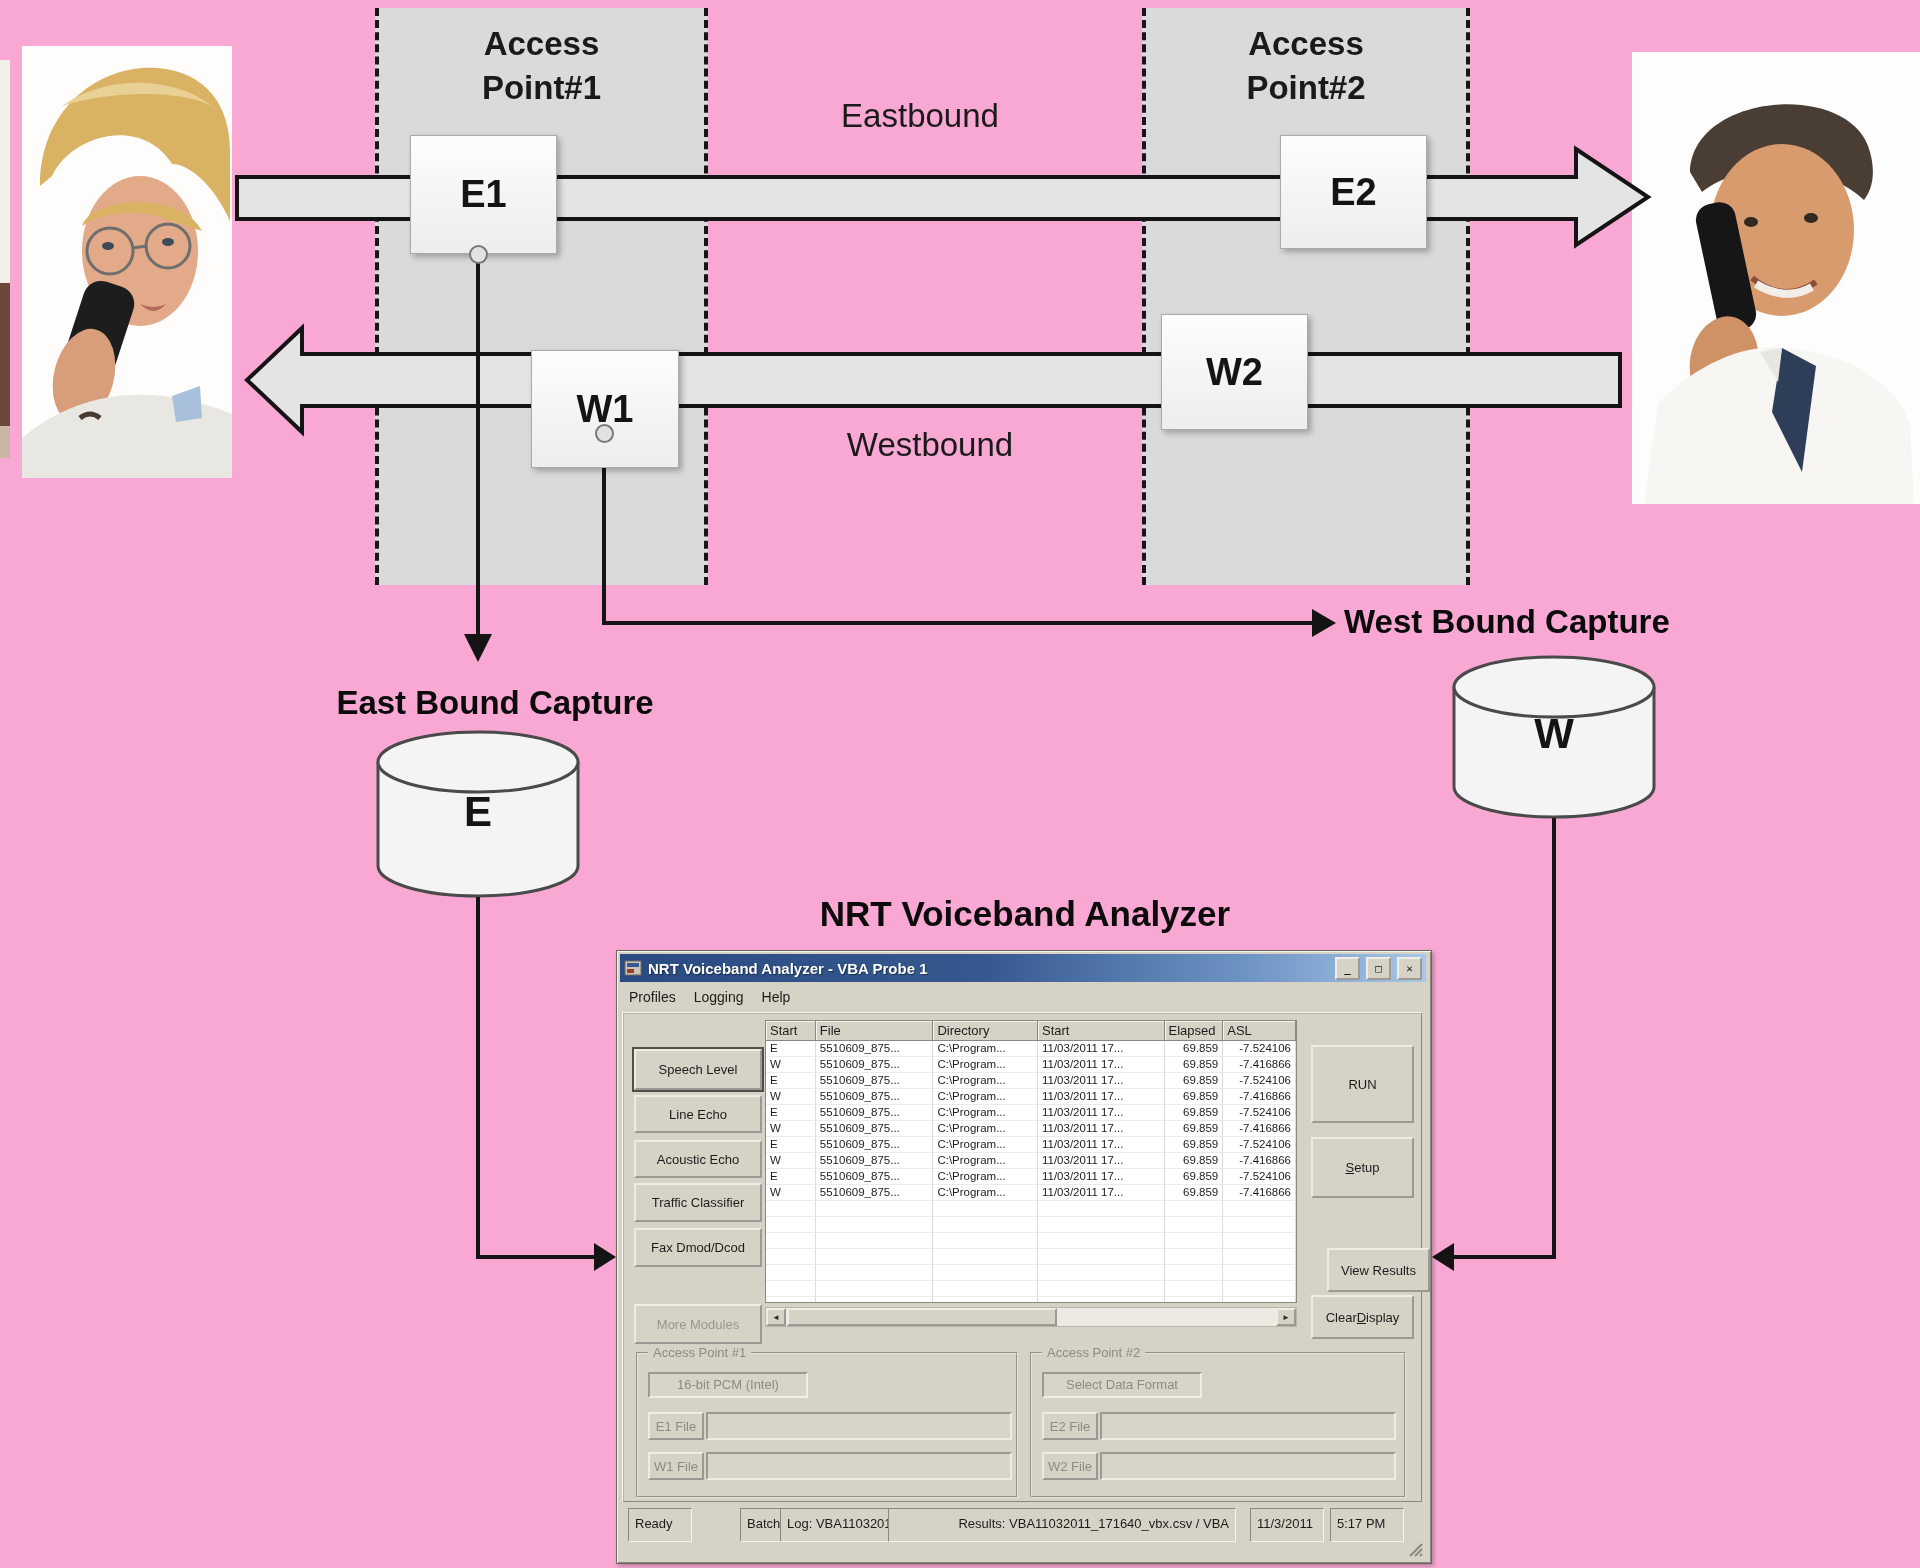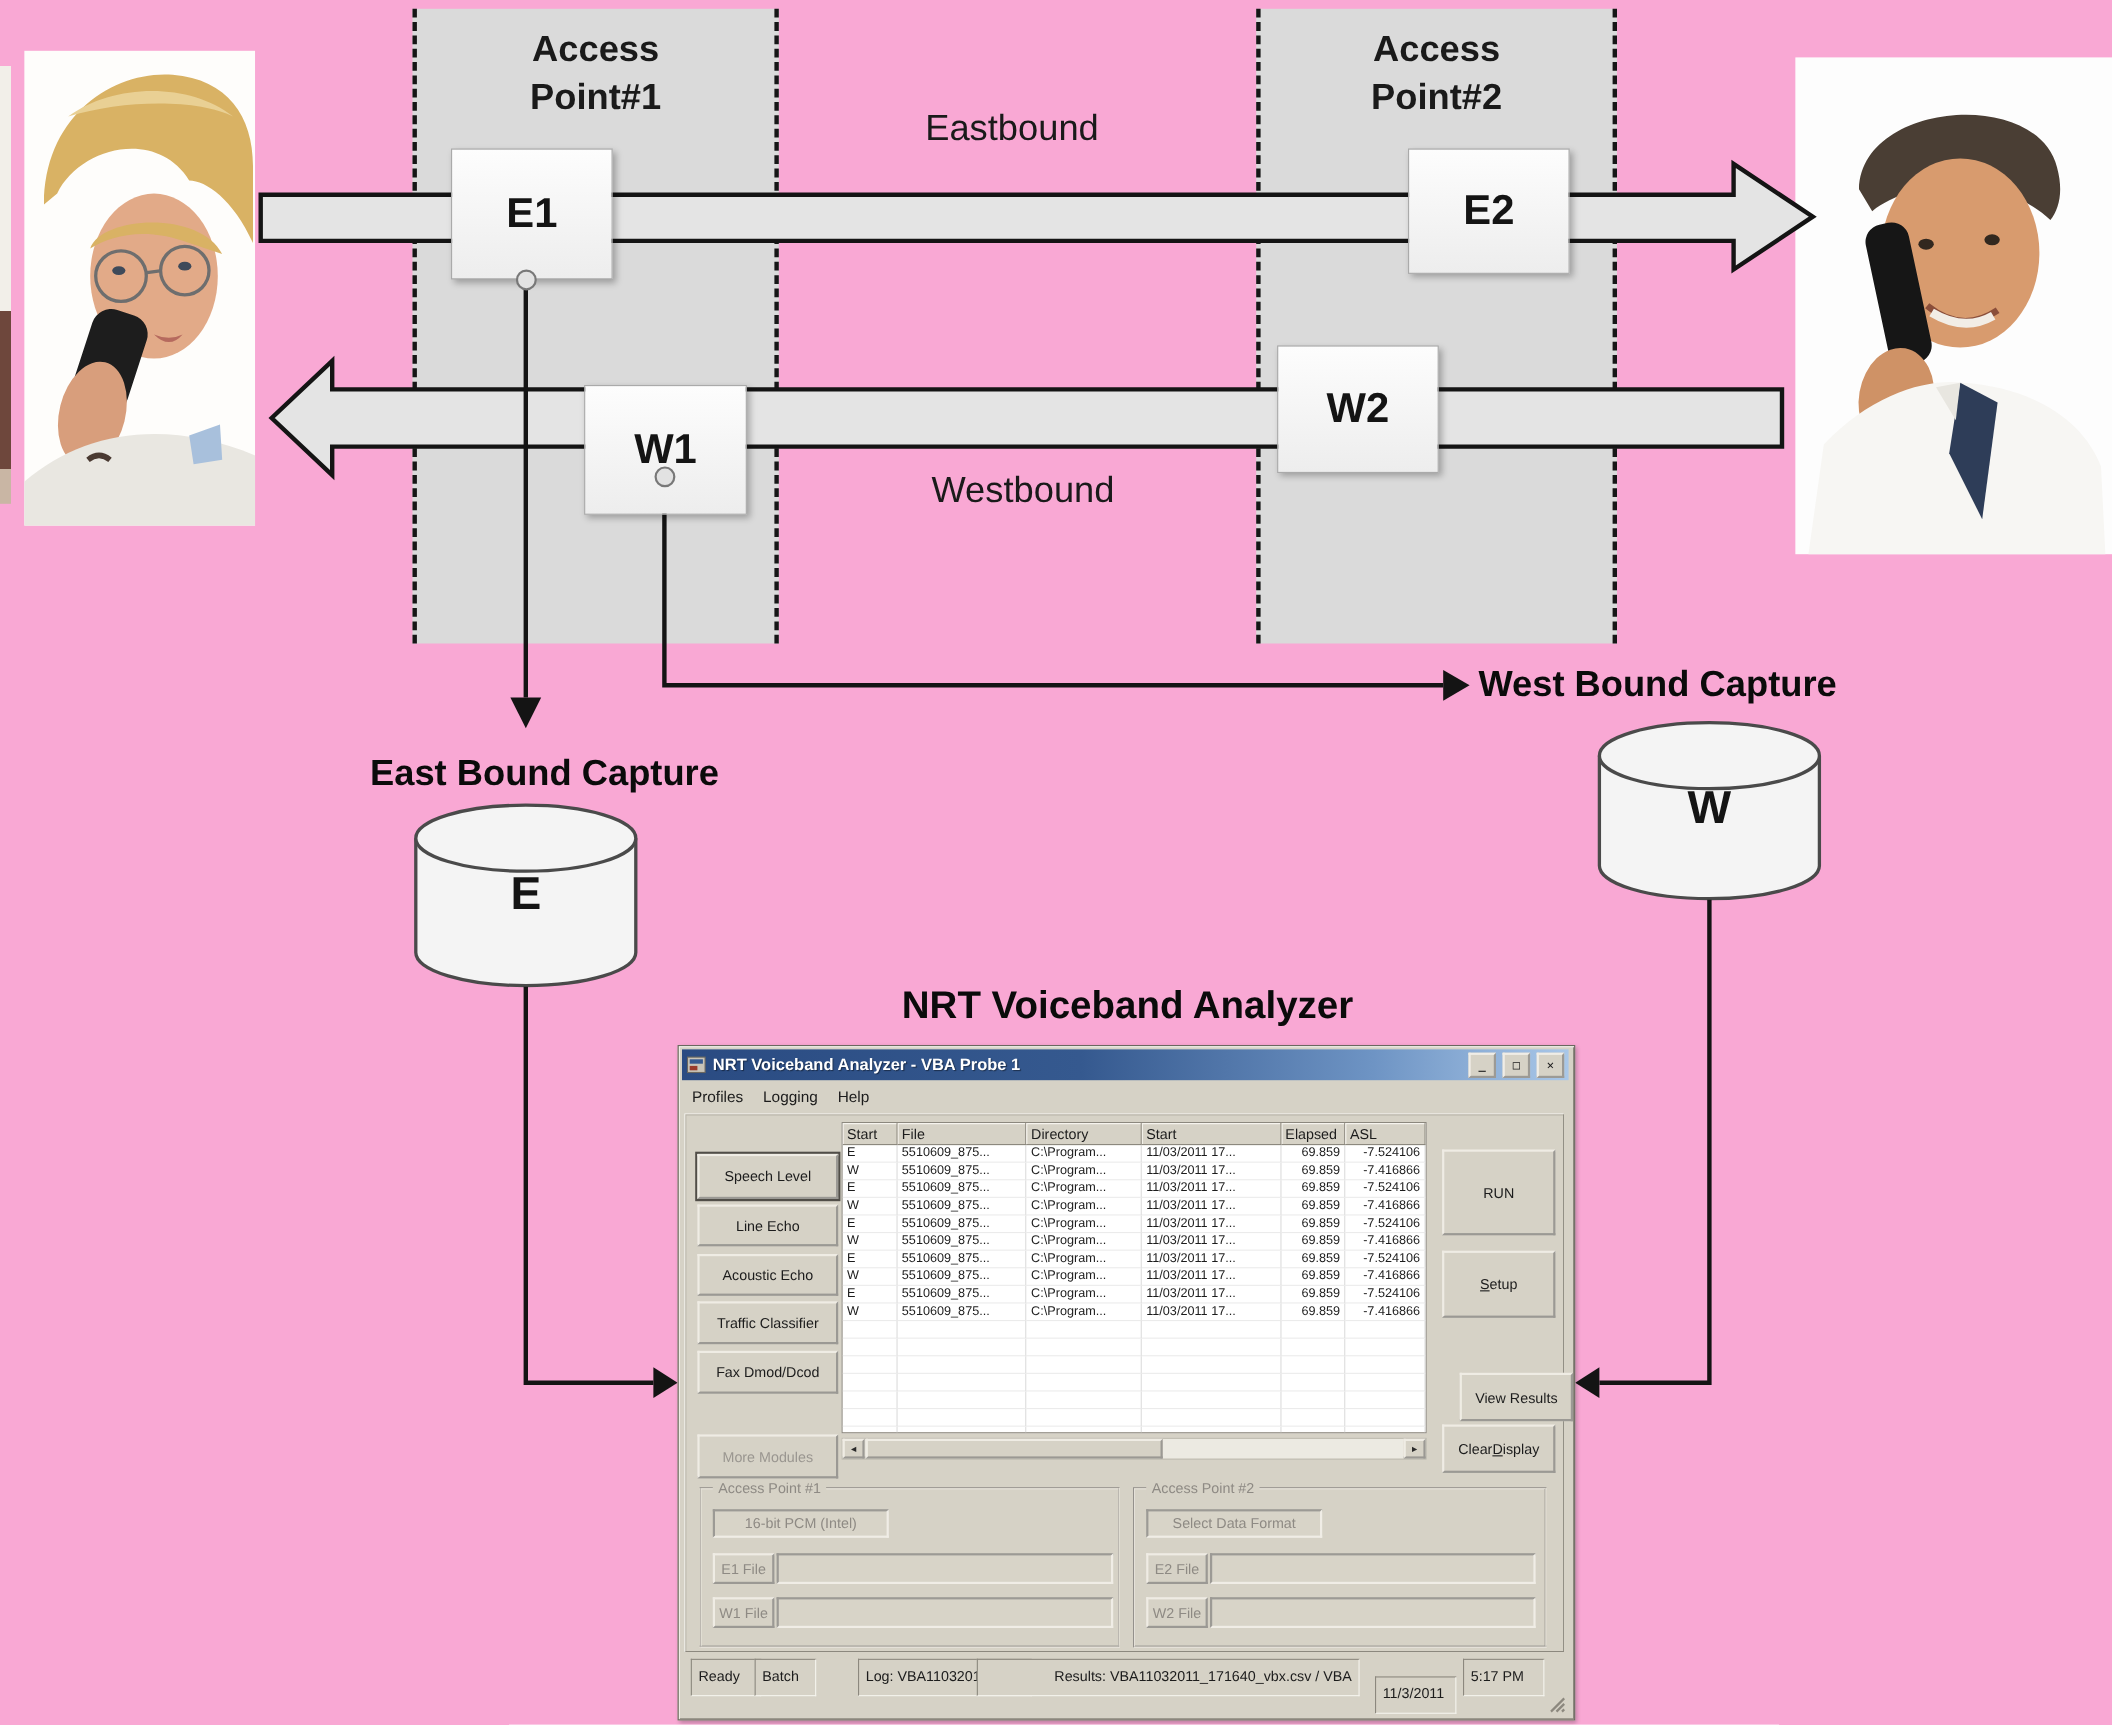--- a/index.html
+++ b/index.html
@@ -381,24 +381,24 @@
     <span class="group-label">Access Point #2</span>
   </div>
   <div class="abs combo" style="left:1042px;top:1372px;width:160px;height:26px;">Select Data Format</div>
   <span class="combo-arrow abs" style="left:1182px;top:1374px;">▼</span>
   <div class="abs fbtn" style="left:1042px;top:1412px;">E2 File</div>
   <div class="abs ffield" style="left:1100px;top:1412px;width:296px;"></div>
   <div class="abs fbtn" style="left:1042px;top:1452px;">W2 File</div>
   <div class="abs ffield" style="left:1100px;top:1452px;width:296px;"></div>
 
   <div class="abs scell" style="left:628px;width:64px;">Ready</div>
-  <div class="abs scell" style="left:686px;width:56px;">Batch</div>
+  <div class="abs scell" style="left:740px;width:56px;">Batch</div>
   <div class="abs scell" style="left:780px;width:158px;">Log: VBA11032011.log</div>
   <div class="abs scell" style="left:888px;width:348px;text-align:right;">Results: VBA11032011_171640_vbx.csv / VBA</div>
-  <div class="abs scell" style="left:1250px;width:74px;margin-top:16px;">11/3/2011</div>
+  <div class="abs scell" style="left:1250px;width:74px;">11/3/2011</div>
   <div class="abs scell" style="left:1330px;width:74px;">5:17 PM</div>
   <svg class="abs" style="left:1406px;top:1540px;z-index:12;" width="18" height="18">
     <line x1="4" y1="16" x2="16" y2="4" stroke="#8c887e" stroke-width="2"></line>
     <line x1="9" y1="16" x2="16" y2="9" stroke="#8c887e" stroke-width="2"></line>
     <line x1="14" y1="16" x2="16" y2="14" stroke="#8c887e" stroke-width="2"></line>
   </svg>
 
 </div>
 
 </body></html>

